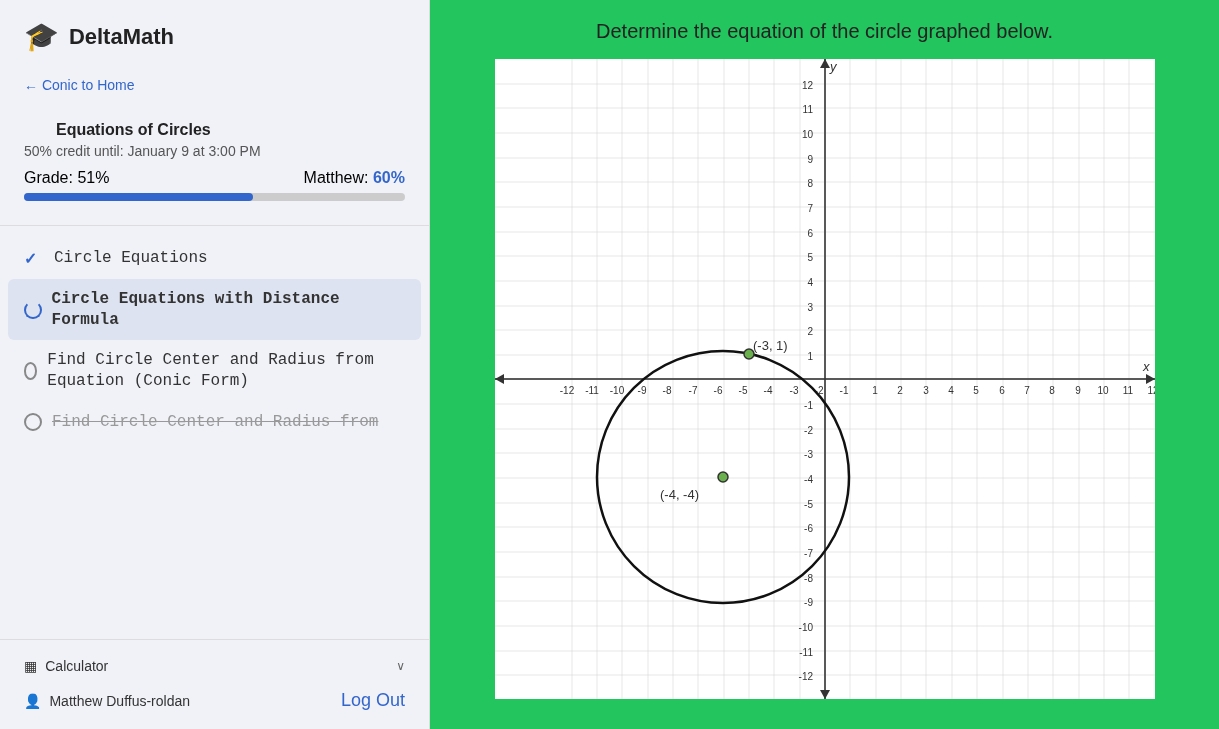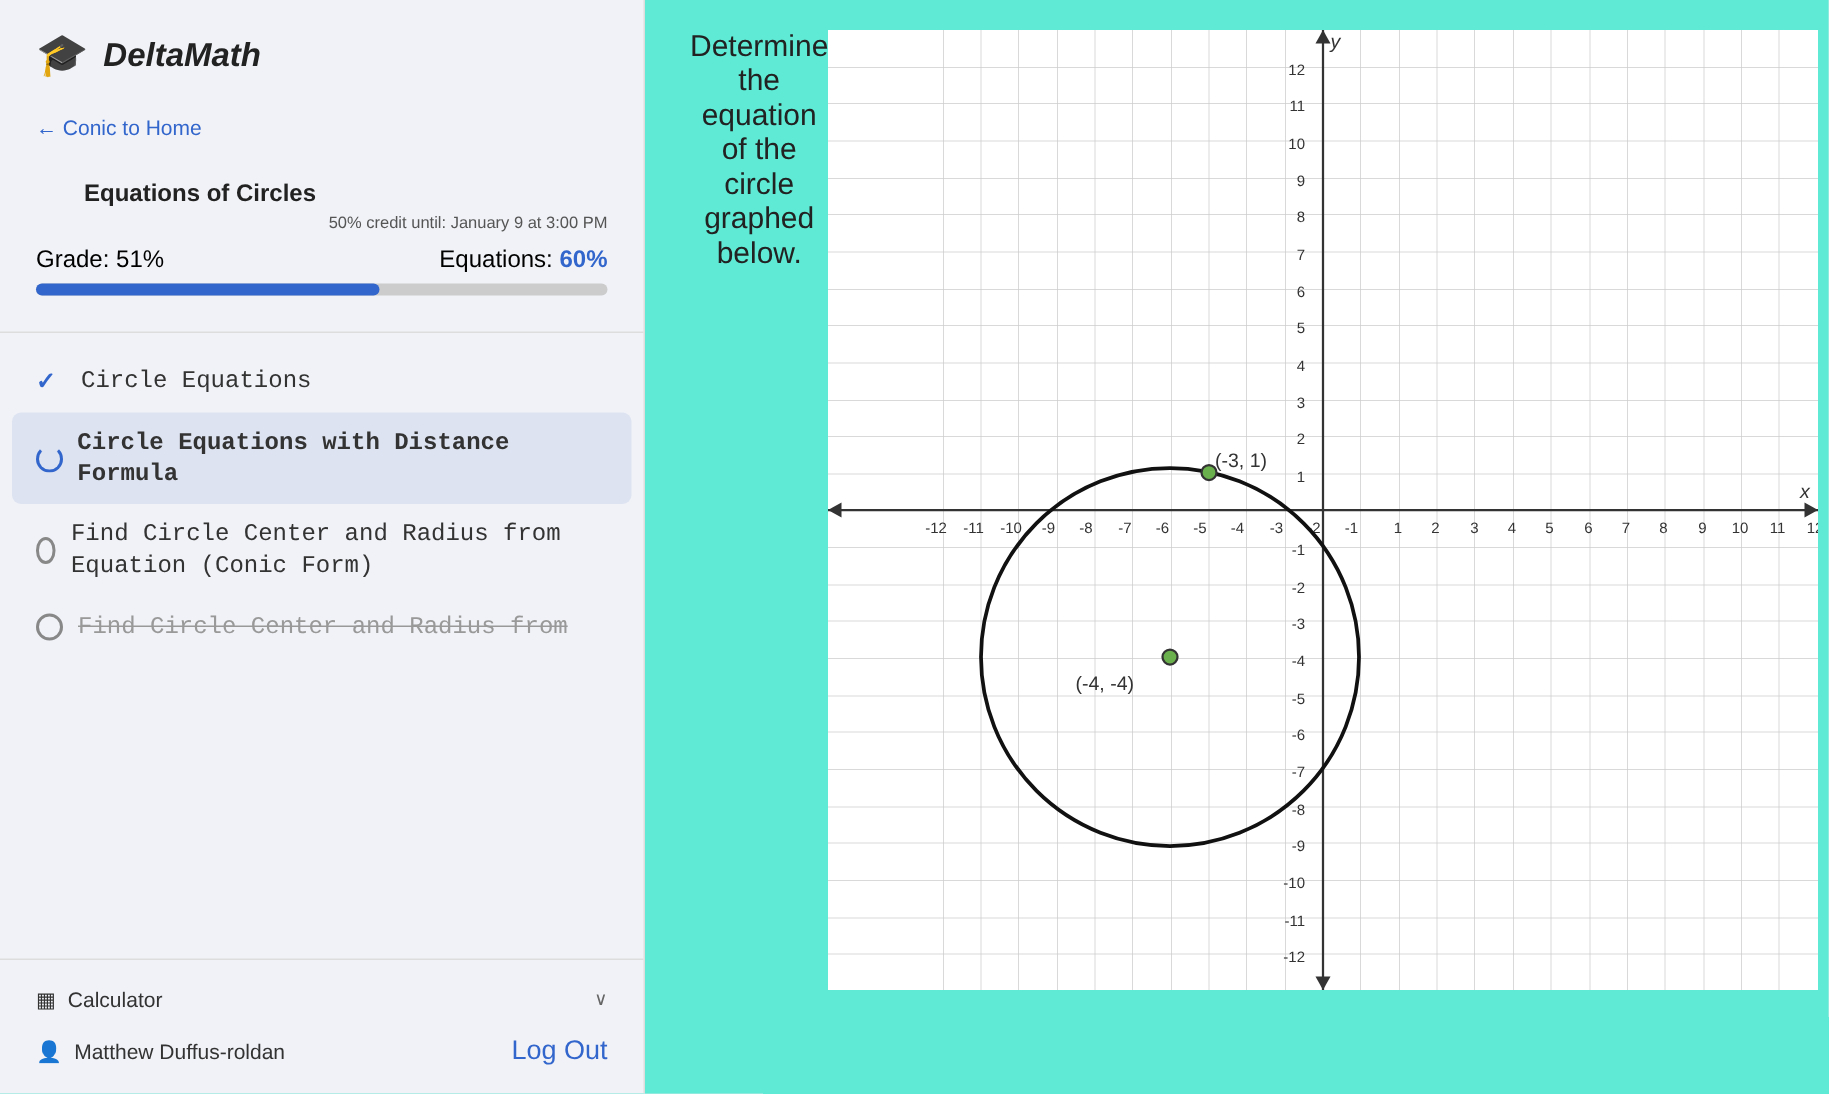--- a/index.html
+++ b/index.html
@@ -32,21 +32,20 @@
     }
 
     .logo-icon {
       font-size: 28px;
     }
 
     .logo-text {
       font-size: 22px;
       font-weight: bold;
       color: #222;
-      font-style: italic;
     }
 
     .back-link {
       padding: 8px 24px 16px 24px;
       color: #3366cc;
       font-size: 14px;
       cursor: pointer;
       display: flex;
       align-items: center;
       gap: 6px;
@@ -58,24 +57,23 @@
 
     .section-title {
       font-size: 16px;
       font-weight: bold;
       color: #222;
       margin-bottom: 4px;
       margin-left: 32px;
     }
 
     .section-deadline {
-      font-size: 11px;
+      font-size: 14px;
       color: #555;
       margin-bottom: 10px;
-      text-align: right;
     }
 
     .grade-row {
       display: flex;
       justify-content: space-between;
       margin-bottom: 6px;
     }
 
     .progress-bar-bg {
       width: 100%;
@@ -207,23 +205,24 @@
 
     .logout-link {
       font-size: 18px;
       color: #3366cc;
       cursor: pointer;
     }
 
     
     .main-content {
       flex: 1;
-      background: #5eead4;
+      background: #22c55e;
       padding: 20px 30px;
       display: flex;
+      flex-direction: column;
       overflow: hidden;
     }
 
     .problem-title {
       font-size: 20px;
       color: #222;
       text-align: center;
       margin-bottom: 16px;
       font-weight: normal;
     }
@@ -254,21 +253,21 @@
 
   <div class="section-info">
     <div class="section-title">Equations of Circles</div>
     <div class="section-deadline">50% credit until: January 9 at 3:00 PM</div>
     <div class="grade-row">
       <span>
         <span>Grade:</span>
         <span style="font-weight:normal;">51%</span>
       </span>
       <span>
-        <span>Equations:</span>
+        <span>Matthew:</span>
         <span style="color:#3366cc; font-weight:bold;">60%</span>
       </span>
     </div>
     <div class="progress-bar-bg">
       <div class="progress-bar-fill"></div>
     </div>
   </div>
 
   <div class="divider"></div>
 

